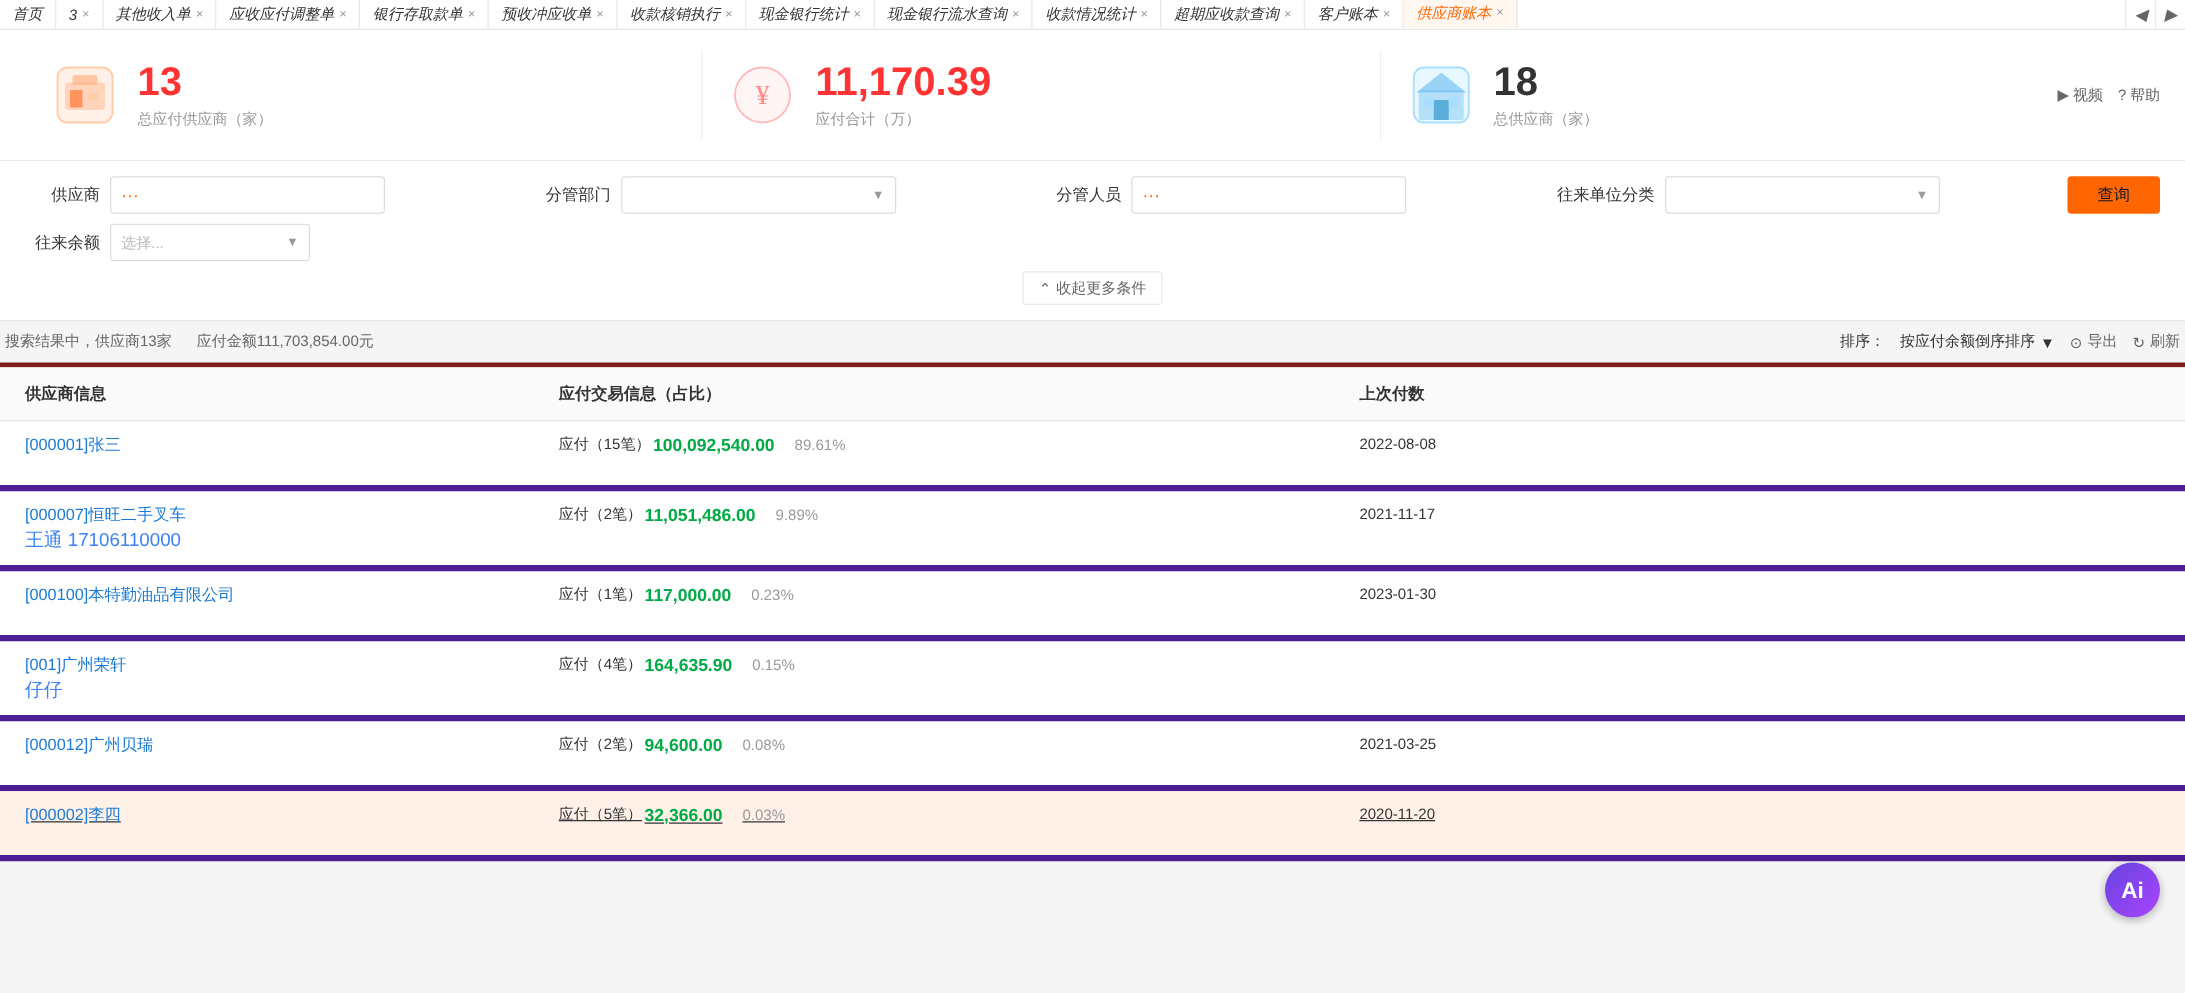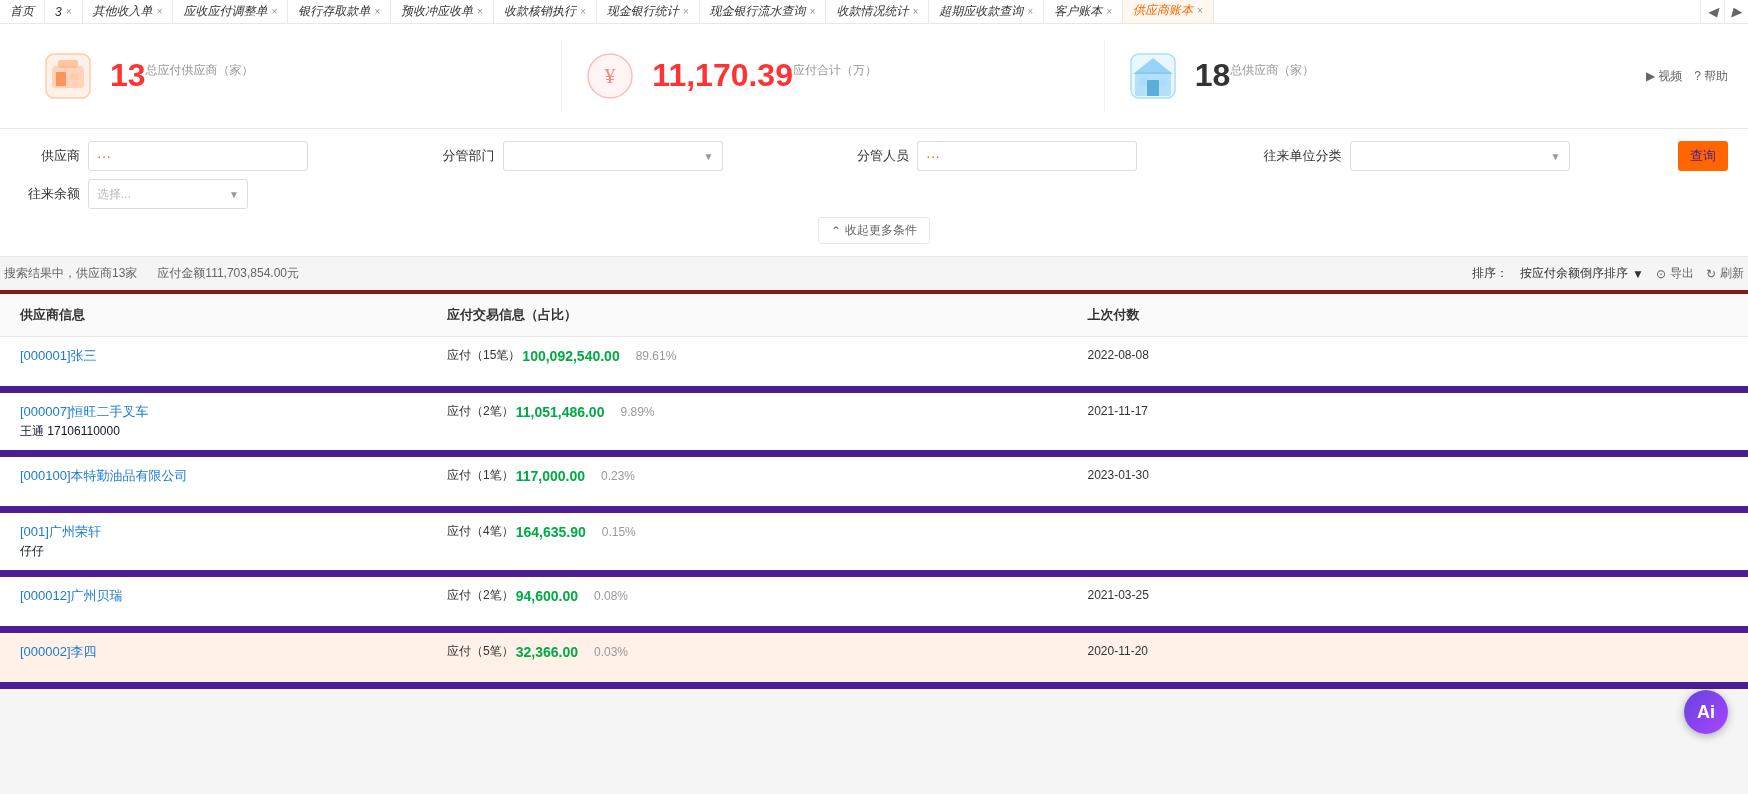--- a/index.html
+++ b/index.html
@@ -12,58 +12,58 @@
     .nav-tab .close-x { color: #999; font-size: 10px; cursor: pointer; }
     .nav-arrows { display: flex; margin-left: auto; }
     .nav-arrow { width: 24px; height: 36px; display: flex; align-items: center; justify-content: center; border-left: 1px solid #e8e8e8; cursor: pointer; color: #666; }
 
     
     .header-stats { display: flex; background: #fff; padding: 16px 20px; border-bottom: 1px solid #e8e8e8; gap: 0; align-items: center; }
     .stat-card { display: flex; align-items: center; gap: 14px; flex: 1; padding: 8px 20px; }
     .stat-card + .stat-card { border-left: 1px solid #f0f0f0; }
     .stat-icon { width: 56px; height: 56px; display: flex; align-items: center; justify-content: center; }
     .stat-icon svg { width: 52px; height: 52px; }
-    .stat-info { display: flex; flex-direction: row; }
+    .stat-info { display: flex; flex-direction: column; }
     .stat-number { font-size: 32px; font-weight: bold; color: #ff3333; line-height: 1.1; }
     .stat-label { font-size: 12px; color: #999; margin-top: 4px; }
     .stat-right-links { display: flex; gap: 12px; align-items: center; margin-left: auto; font-size: 12px; color: #666; }
     .stat-right-links span { cursor: pointer; display: flex; align-items: center; gap: 3px; }
 
     
     .filter-area { background: #fff; padding: 12px 20px; border-bottom: 1px solid #e8e8e8; }
     .filter-row { display: flex; align-items: center; gap: 20px; margin-bottom: 8px; }
     .filter-item { display: flex; align-items: center; gap: 8px; flex: 1; }
     .filter-label { font-size: 13px; color: #333; white-space: nowrap; min-width: 60px; text-align: right; }
     .filter-input { flex: 1; height: 30px; border: 1px solid #ddd; border-radius: 3px; padding: 0 8px; font-size: 12px; color: #333; display: flex; align-items: center; justify-content: space-between; cursor: pointer; background: #fff; }
     .filter-input .dots { color: #ff6600; font-size: 14px; }
     .filter-input .arrow-down { color: #999; font-size: 10px; }
-    .filter-btn { background: #ff6600; color: #4c1d95; border: none; border-radius: 3px; padding: 6px 12px; font-size: 13px; cursor: pointer; white-space: nowrap; }
+    .filter-btn { background: #ff6600; color: #0f172a; border: none; border-radius: 3px; padding: 6px 24px; font-size: 13px; cursor: pointer; white-space: nowrap; }
     .collapse-btn { display: flex; align-items: center; justify-content: center; gap: 4px; font-size: 12px; color: #666; cursor: pointer; padding: 4px 12px; border: 1px solid #e8e8e8; border-radius: 3px; background: #fff; margin: 6px auto 0; width: fit-content; }
     .filter-row2 { display: flex; align-items: center; gap: 20px; margin-bottom: 0; }
 
     
     .result-bar { display: flex; align-items: center; justify-content: space-between; padding: 8px 4px; background: #f5f5f5; border-bottom: 4px solid #7f1d1d; font-size: 12px; color: #666; }
     .result-bar .result-info { display: flex; gap: 20px; }
     .result-bar .result-actions { display: flex; align-items: center; gap: 12px; }
     .result-actions .sort-label { color: #333; }
     .result-actions .sort-select { display: flex; align-items: center; gap: 4px; cursor: pointer; color: #333; }
     .result-actions .action-btn { display: flex; align-items: center; gap: 4px; cursor: pointer; color: #666; }
 
     
     .table-area { background: #fff; margin: 0; }
     .table-header { display: flex; padding: 12px 20px; background: #fafafa; border-bottom: 1px solid #e8e8e8; font-weight: bold; font-size: 13px; color: #333; }
     .col-supplier { flex: 2; min-width: 280px; }
     .col-transaction { flex: 3; min-width: 400px; }
     .col-lastpay { flex: 2; min-width: 200px; }
     .col-extra { flex: 1; min-width: 100px; }
 
-    .table-row { display: flex; padding: 10px 20px; border-bottom: 7px solid #4c1d95; align-items: flex-start; min-height: 56px; }
-    .table-row.highlighted { background: #fff0e8; }
+    .table-row { display: flex; padding: 10px 20px; border-bottom: 5px solid #4c1d95; align-items: flex-start; min-height: 56px; }
+    .table-row.highlighted { background: #fff0e8; text-decoration: underline; }
     .supplier-link { color: #1a7ad4; text-decoration: none; font-size: 13px; cursor: pointer; display: inline; }
-    .supplier-sub { color: #0f172a; font-size: 12px; margin-top: 2px; }
+    .supplier-sub { color: #3b82f6; font-size: 15px; margin-top: 2px; }
     .trans-info { display: flex; flex-direction: row; gap: 2px; }
     .trans-label { font-size: 12px; color: #333; }
     .trans-amount { font-size: 14px; color: #00aa44; font-weight: bold; cursor: pointer; }
     .trans-row { display: flex; align-items: center; gap: 16px; }
     .trans-percent { font-size: 12px; color: #999; }
     .last-pay { font-size: 12px; color: #333; }
   </style>
 </head>
 <body>
 

